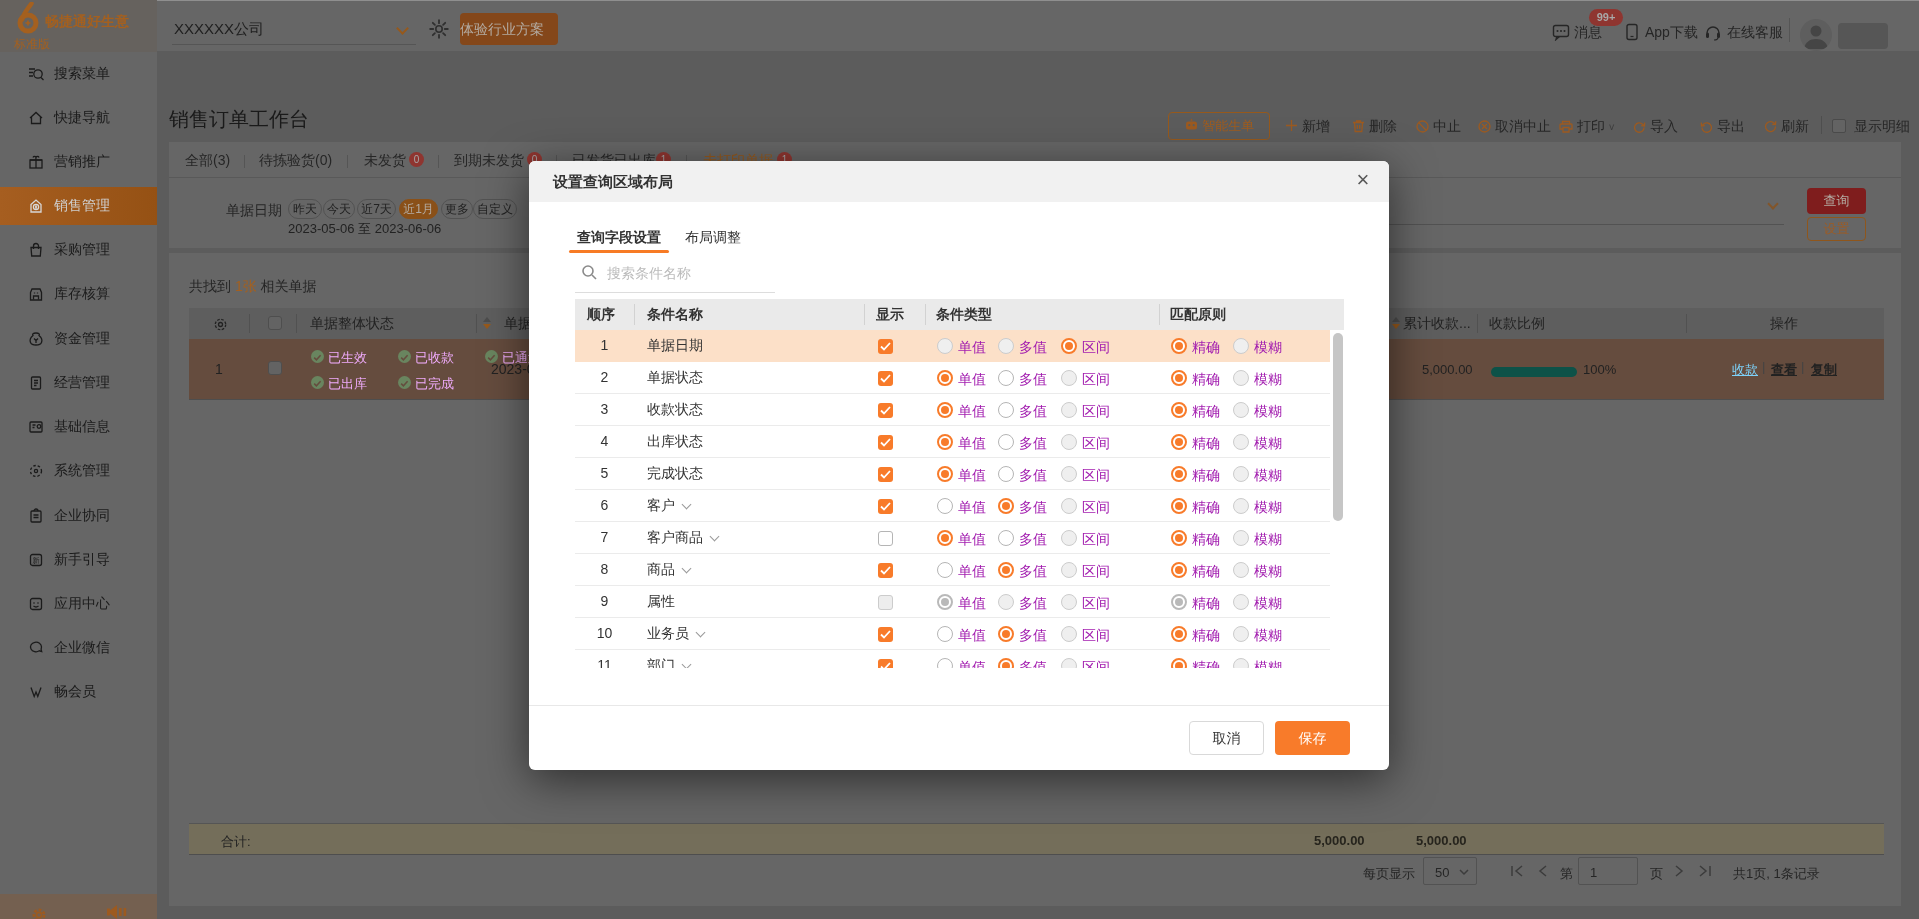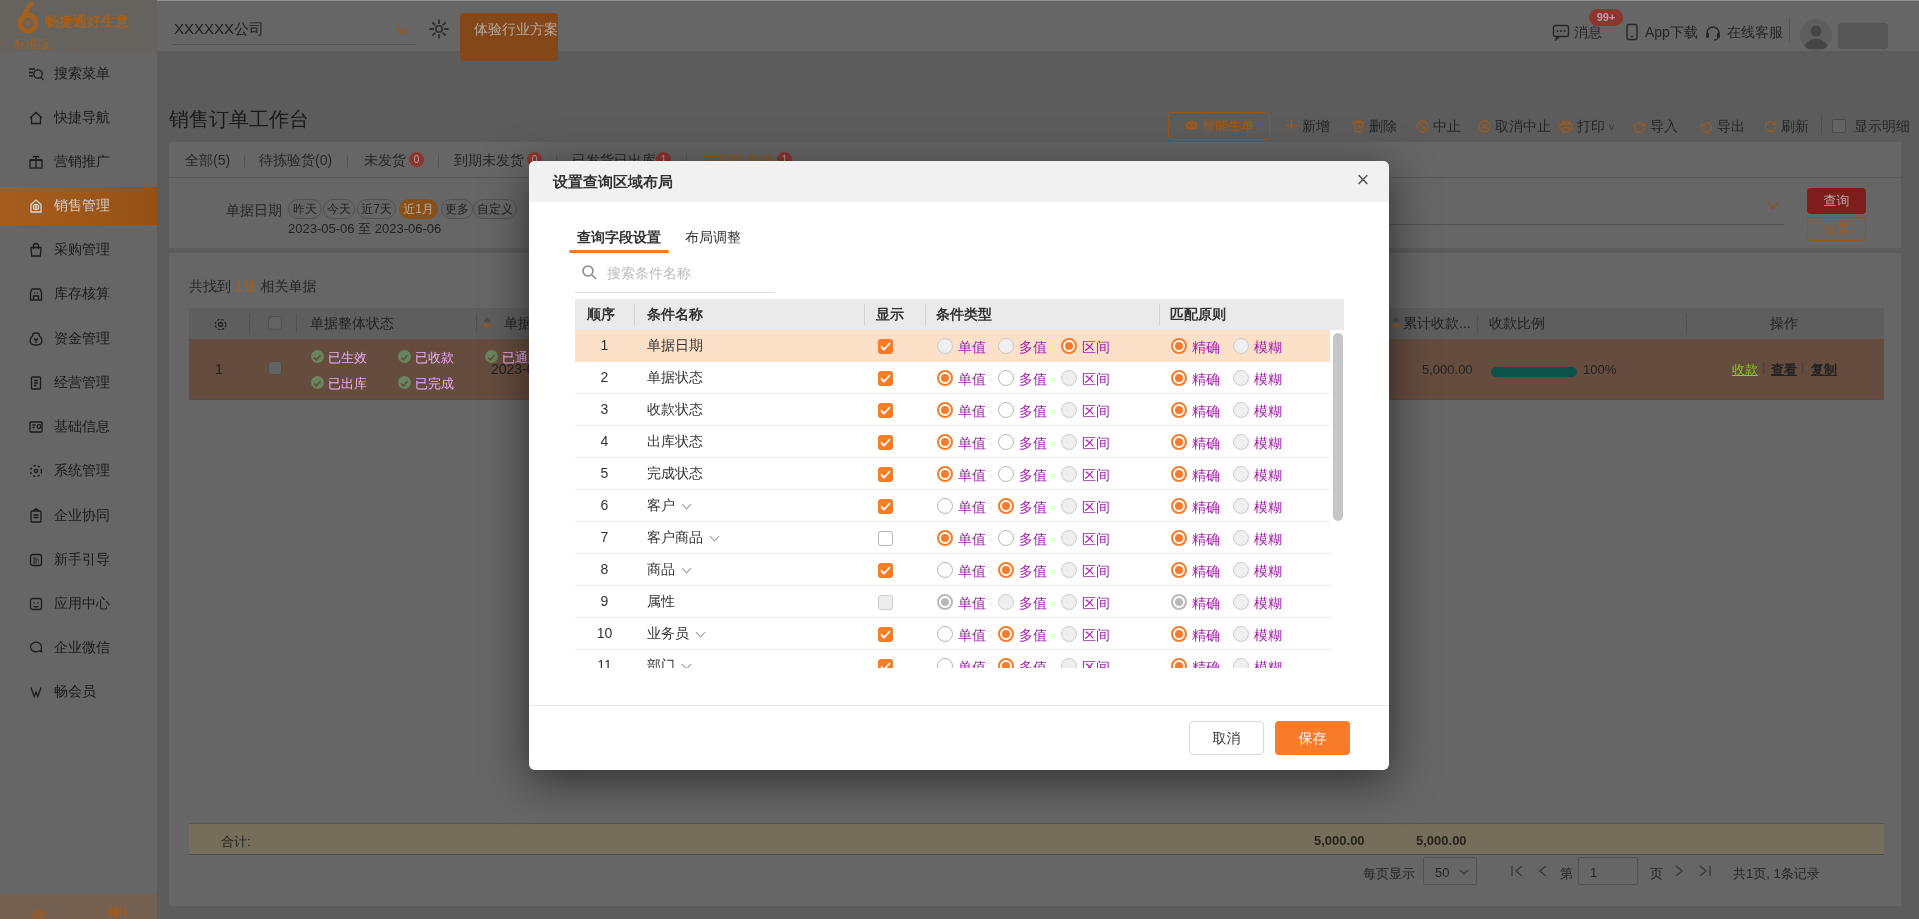--- a/index.html
+++ b/index.html
@@ -4,21 +4,21 @@
 html,body{width:1919px;height:919px;overflow:hidden;background:#5c5c5c;font-family:"Liberation Sans",sans-serif}
 .abs{position:absolute}
 #bg{position:absolute;left:0;top:0;width:1919px;height:919px;filter:blur(0.65px)}
 #topbar{left:0;top:0;width:1919px;height:51px;background:#666}
 #logo{left:0;top:0;width:157px;height:52px;background:#66625e}
 #logotxt{left:45px;top:13px;font-size:14px;font-weight:bold;color:#a4601f}
 #logosub{left:14px;top:36px;font-size:12px;color:#a4601f}
 #companytxt{left:174px;top:20px;font-size:15px;color:#202020}
 #compline{left:172px;top:44px;width:244px;height:1px;background:#555}
 #compcaret{left:398px;top:24px;width:9px;height:9px;border-right:2px solid #96591c;border-bottom:2px solid #96591c;transform:rotate(45deg)}
-#expbtn{left:460px;top:13px;width:98px;height:48px;background:#84471a;border-radius:4px;color:#b3aba2;font-size:14px;text-align:right;line-height:32px}
+#expbtn{left:460px;top:13px;width:98px;height:32px;background:#84471a;border-radius:4px;color:#b3aba2;font-size:14px;text-align:left;line-height:32px}
 .tbtxt{font-size:14px;color:#262626}
 #vipdivider{left:1789px;top:18px;width:1px;height:24px;background:#555}
 #avatar{left:1800px;top:19px;width:32px;height:32px;border-radius:50%;background:#5e5e5e;overflow:hidden}
 #nameblur{left:1838px;top:23px;width:50px;height:26px;border-radius:4px;background:#565656}
 #badge99{left:1589px;top:9px;width:34px;height:17px;background:#8f3530;border-radius:9px;color:#a8a8a8;font-size:11px;text-align:center;line-height:17px;font-weight:bold}
 #tabbar{left:157px;top:51px;width:1762px;height:44px;background:#05493f}
 #tab1{left:0;top:0;width:64px;height:44px;color:#7f928e;font-size:14px;text-align:center;line-height:44px}
 #tab2{left:64px;top:0;width:148px;height:44px;background:#083a31;color:#8d9a97;font-size:14px;line-height:44px;padding-left:16px}
 #sidebar{left:0;top:52px;width:157px;height:867px;background:#666}
 .mitem{position:absolute;left:0;width:157px;height:44px;color:#1b1b1b}
@@ -302,21 +302,21 @@
           <path d="M1.3 2.5L1.5 6l3.3-.3" fill="none" stroke="#9c5a20" stroke-width="1.3"></path>
         </svg> 导出</div>
       <div class="tbi" style="left:1607px"><svg width="13" height="13" viewBox="0 0 13 13" style="vertical-align:-2px" xmlns="http://www.w3.org/2000/svg">
           <path d="M11.5 6.5a5 5 0 11-1.5-3.5L11.5 4.5" fill="none" stroke="#9c5a20" stroke-width="1.3"></path>
           <path d="M11.7 1.2l-.2 3.3-3.3-.2" fill="none" stroke="#9c5a20" stroke-width="1.3"></path>
         </svg> 刷新</div>
       <div class="abs" style="left:1664px;top:21px;width:1px;height:18px;background:#4e4e4e"></div>
       <div id="mcheck"></div>
       <div class="tbi" style="left:1697px">显示明细</div>
     <div class="panel" id="panel1">
-        <div class="ftab" style="left:16px">全部(5)</div>
+        <div class="ftab" style="left:16px">全部(3)</div>
         <div class="fsep" style="left:75px"></div>
         <div class="ftab" style="left:90px">待拣验货(0)</div>
         <div class="fsep" style="left:178px"></div>
         <div class="ftab" style="left:195px">未发货</div>
         <div class="fbadge" style="left:240px">0</div>
         <div class="fsep" style="left:269px"></div>
         <div class="ftab" style="left:285px">到期未发货</div>
         <div class="fbadge" style="left:358px">0</div>
         <div class="fsep" style="left:387px"></div>
         <div class="ftab" style="left:403px">已发货已出库</div>
@@ -382,21 +382,21 @@
               </svg></div>
             <div class="tag" style="left:139px;top:36px">已出库</div>
             <div class="tagic" style="left:209px;top:37px"><svg width="13" height="13" viewBox="0 0 13 13" xmlns="http://www.w3.org/2000/svg">
                 <path d="M3.2 6.6l2.2 2.2 4.2-4.6" fill="none" stroke="#654c3e" stroke-width="1.5"></path>
               </svg></div>
             <div class="tag" style="left:226px;top:36px">已完成</div>
             <div class="abs" style="left:302px;top:22px;font-size:14px;color:#222">2023-05-20</div>
             <div class="abs" style="left:1233px;top:23px;font-size:13px;color:#222">5,000.00</div>
             <div id="pgbar"></div>
             <div class="abs" style="left:1394px;top:23px;font-size:13px;color:#222">100%</div>
-            <div class="abs" style="left:1543px;top:22px;font-size:13px;color:#84cc16;text-decoration:underline">收款</div>
+            <div class="abs" style="left:1543px;top:22px;font-size:13px;color:#7dd3fc;text-decoration:underline">收款</div>
             <div class="abs" style="left:1573px;top:20px;font-size:13px;color:#444">|</div>
             <div class="abs" style="left:1582px;top:22px;font-size:13px;color:#222;text-decoration:underline;font-weight:bold">查看</div>
             <div class="abs" style="left:1612px;top:20px;font-size:13px;color:#444">|</div>
             <div class="abs" style="left:1622px;top:22px;font-size:13px;color:#222;text-decoration:underline;font-weight:bold">复制</div>
           </div>
           <div id="browline"></div>
         </div>
       <div class="abs" id="sumrow">
           <div class="abs" style="left:32px;top:9px;font-size:13px;color:#222">合计:</div>
           <div class="sumv" style="left:1125px">5,000.00</div>

